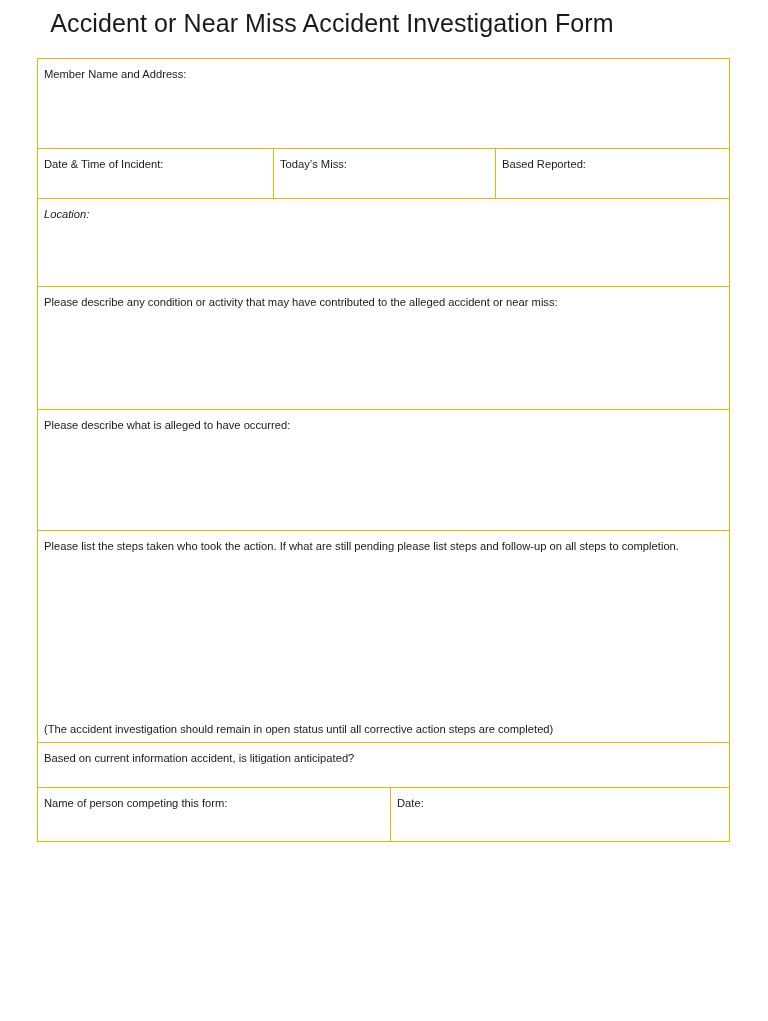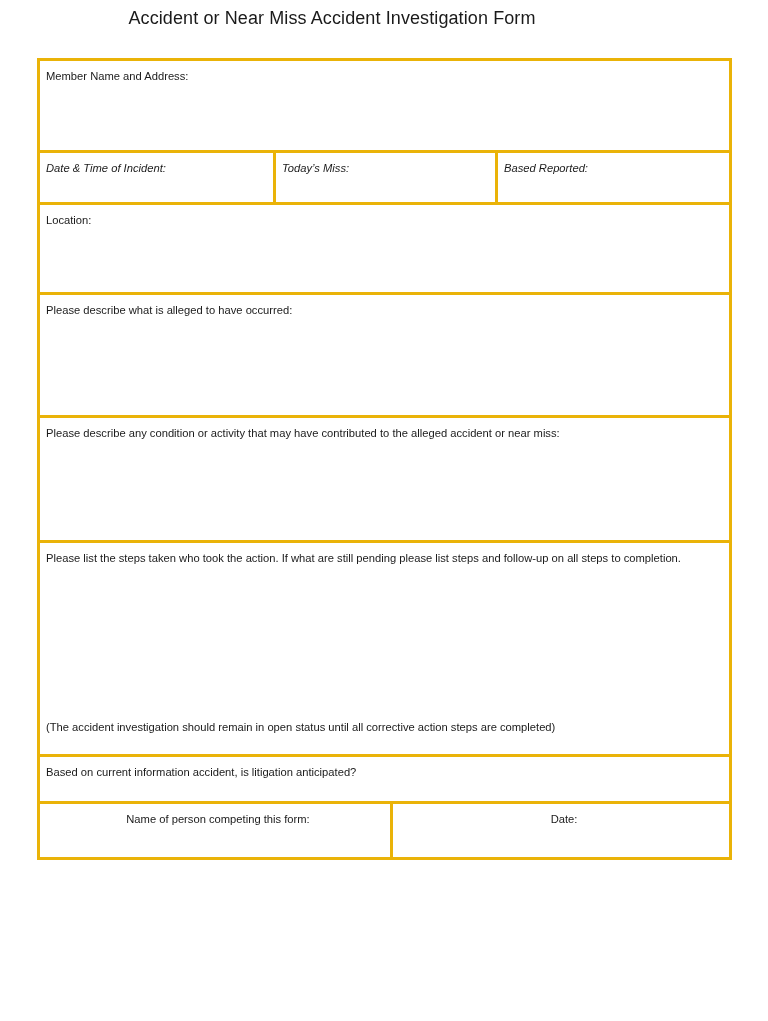--- a/index.html
+++ b/index.html
@@ -19,57 +19,57 @@
     width: 768px;
     height: 1021px;
     overflow: hidden;
   }
   .form-title {
     position: absolute;
     left: 0;
     top: 8px;
     width: 664px;
     text-align: center;
-    font-size: 18px;
+    font-size: 25px;
     font-weight: 400;
     letter-spacing: 0.1px;
     color: #1a1a1a;
     line-height: 1.2;
   }
   .form-table {
     position: absolute;
     left: 37px;
     top: 58px;
     width: 692px;
     border-collapse: collapse;
     table-layout: fixed;
   }
   .form-table td {
-    border: 3px solid #eab308;
+    border: 1px solid #eab308;
     vertical-align: top;
     padding: 7px 0 0 6px;
     font-size: 11.2px;
     line-height: 1.45;
     color: #1a1a1a;
     font-family: "Liberation Sans", sans-serif;
     margin-top: 15px;
   }
   td.r-member   { height: 82px; }
-  td.r-datetime { height: 42px; font-style: italic; }
-  td.r-location { height: 80px; }
+  td.r-datetime { height: 42px; }
+  td.r-location { height: 80px; font-style: italic; }
   td.r-alleged  { height: 113px; }
   td.r-cond     { height: 115px; }
   td.r-corr     { height: 113px; }
   td.r-steps    { height: 204px; position: relative; }
   td.r-litig    { height: 37px; }
-  td.r-name     { height: 46px; text-align: center; }
+  td.r-name     { height: 46px; }
   .steps-note {
     position: absolute;
     left: 6px;
-    bottom: 19px;
+    bottom: 5px;
     font-size: 11.2px;
     line-height: 1.45;
     color: #1a1a1a;
     white-space: nowrap;
   }
   .cell-text {
     display: block;
   }
 </style>
 </head>
@@ -106,28 +106,28 @@
         </td>
       </tr>
 
       <tr>
         <td class="r-location" colspan="4">
           <span class="cell-text">Location:</span>
         </td>
       </tr>
 
       <tr>
-        <td class="r-alleged" colspan="4">
-          <span class="cell-text">Please describe what is alleged to have occurred:</span>
+        <td class="r-cond" colspan="4">
+          <span class="cell-text">Please describe any condition or activity that may have contributed to the alleged accident or near miss:</span>
         </td>
       </tr>
 
       <tr>
-        <td class="r-cond" colspan="4">
-          <span class="cell-text">Please describe any condition or activity that may have contributed to the alleged accident or near miss:</span>
+        <td class="r-alleged" colspan="4">
+          <span class="cell-text">Please describe what is alleged to have occurred:</span>
         </td>
       </tr>
 
 
       <tr>
         <td class="r-steps" colspan="4">
           <span class="cell-text">Please list the steps taken who took the action. If what are still pending please list steps and follow-up on all steps to completion.</span>
           <span class="steps-note">(The accident investigation should remain in open status until all corrective action steps are completed)</span>
         </td>
       </tr>

